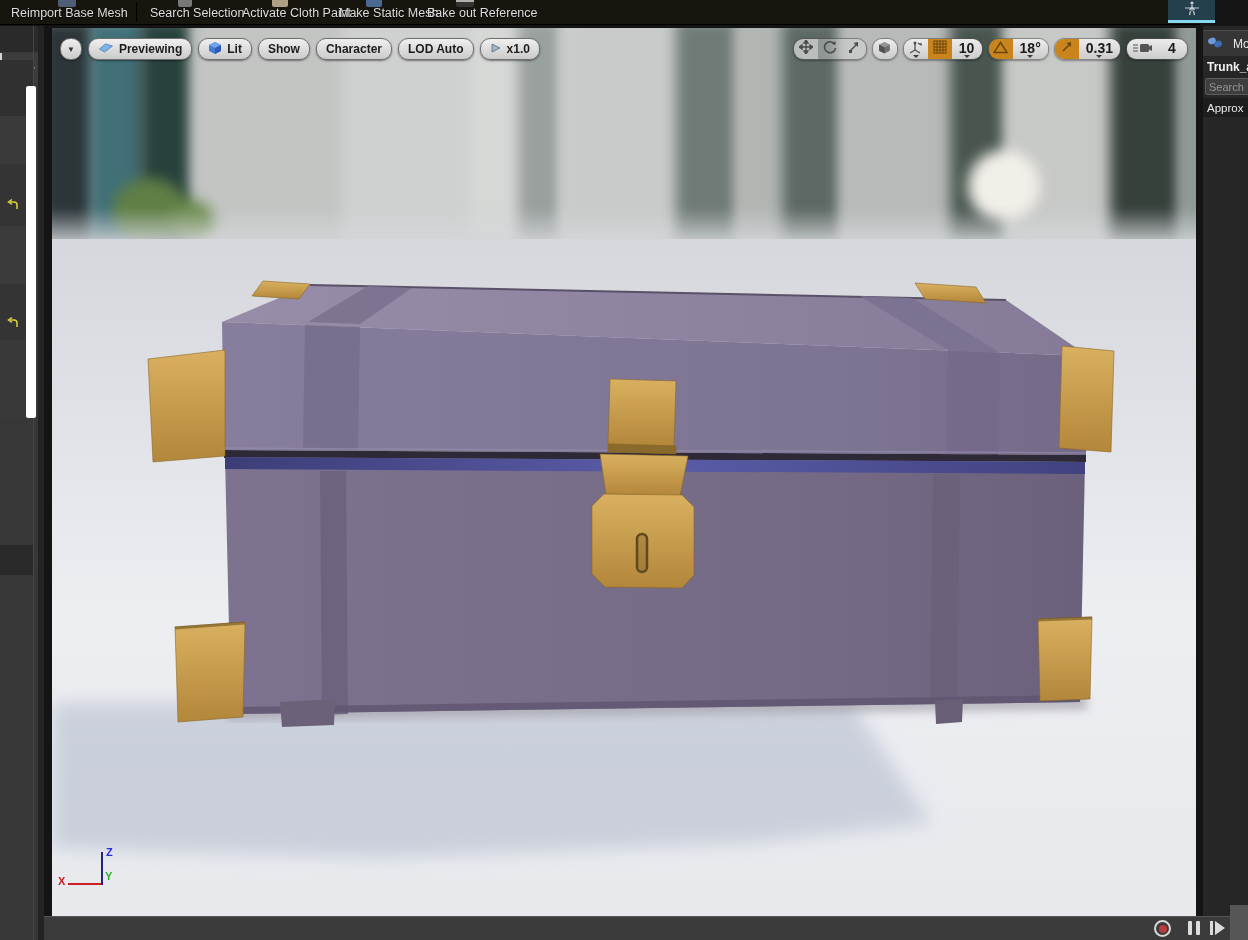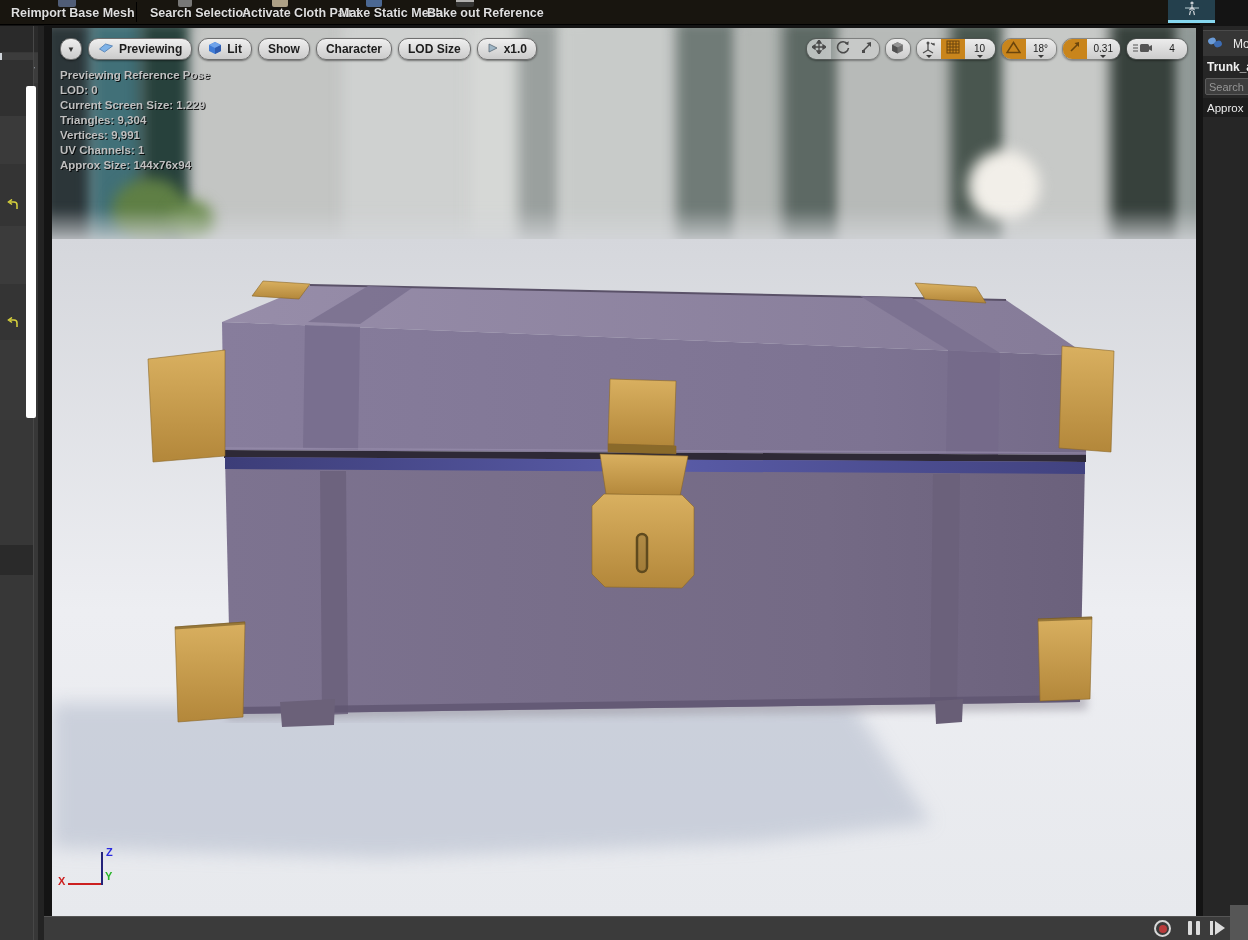--- a/index.html
+++ b/index.html
@@ -1,21 +1,21 @@
 <!DOCTYPE html>
 <html><head>
 <meta charset="utf-8">
 <style>
   html,body{margin:0;padding:0;background:#111;}
   *{box-sizing:border-box;}
   #root{position:relative;width:1248px;height:940px;background:#141414;overflow:hidden;
         font-family:"Liberation Sans",sans-serif;-webkit-font-smoothing:antialiased;}
 
   
-  .top-toolbar{position:absolute;left:0;top:0;width:1200px;height:25px;background:#18150f;border-bottom:1px solid #000;font-weight:bold;}
+  .top-toolbar{position:absolute;left:0;top:0;width:1200px;height:25px;background:#18150f;border-bottom:1px solid #000;}
   .tt-item{position:absolute;top:6px;font-size:12.5px;color:#dedede;text-shadow:0 1px 1px #000;cursor:default;white-space:nowrap;}
   .tt-sep{position:absolute;top:2px;width:1px;height:20px;background:#2e2e2e;border-left:1px solid #000;}
   .tt-frag{position:absolute;top:0;height:7px;border-radius:0 0 2px 2px;opacity:.85;}
   .tt-tab{position:absolute;left:1168px;top:0;width:47px;height:23px;background:#24404d;border-bottom:3px solid #86d7ef;display:flex;align-items:center;justify-content:center;}
 
   
   .left-sidebar{position:absolute;left:0;top:26px;width:44px;height:914px;background:#373737;}
   .sb-strip{position:absolute;right:0;top:0;width:6px;height:100%;background:#232323;}
   .sb-vline{position:absolute;left:33px;top:0;width:1px;height:100%;background:#474747;}
   .sb-head{position:absolute;left:0;top:0;width:38px;height:26px;background:#2a2a2a;}
@@ -38,21 +38,21 @@
   .vp-btn{height:22px;border-radius:10px;background:linear-gradient(#efefef,#cbcbcb);border:1px solid #6f6f6f;
           display:flex;align-items:center;gap:5px;padding:0 9px;font-size:12px;font-weight:bold;color:#1c1c1c;
           box-shadow:0 1px 2px rgba(0,0,0,.45);white-space:nowrap;}
   .vp-btn.sm{padding:0 6px;}
   .vp-right{margin-left:auto;display:flex;align-items:center;gap:5px;}
   .tool-group{display:flex;height:22px;border-radius:10px;overflow:hidden;border:1px solid rgba(80,80,80,.55);box-shadow:0 1px 2px rgba(0,0,0,.35);}
   .tg-cell{width:24px;display:flex;align-items:center;justify-content:center;position:relative;background:rgba(225,225,225,.38);}
   .tg-cell.lit{background:rgba(248,248,248,.6);}
   .tg-cell.solid{background:linear-gradient(#ececec,#cccccc);}
   .tg-cell.orange{background:#c9851c;}
-  .tg-num{min-width:30px;padding:0 7px 2px 7px;background:linear-gradient(#ececec,#cccccc);font-size:10px;font-weight:normal;color:#1b1b1b;display:flex;align-items:center;justify-content:center;position:relative;}
+  .tg-num{min-width:30px;padding:0 7px 2px 7px;background:linear-gradient(#ececec,#cccccc);font-size:14px;font-weight:bold;color:#1b1b1b;display:flex;align-items:center;justify-content:center;position:relative;}
   .mini-caret{position:absolute;bottom:1px;left:50%;transform:translateX(-50%);width:0;height:0;border-left:3px solid transparent;border-right:3px solid transparent;border-top:3px solid #3a3a3a;}
 
   
   .stats{position:absolute;left:8px;top:40px;}
   .stat-line{font-size:11.5px;font-weight:bold;color:#bfbfbf;line-height:15px;text-shadow:1px 1px 0 rgba(0,0,0,.85);}
 
   
   .axis{position:absolute;left:0;top:0;}
   .ax-xline{position:absolute;left:16px;top:855px;width:34px;height:2px;background:#cc2020;}
   .ax-zline{position:absolute;left:49px;top:824px;width:2px;height:33px;background:#23237a;}
@@ -269,21 +269,21 @@
         </span>
         <span>Lit</span>
       </div>
       <div class="vp-btn">
         <span>Show</span>
       </div>
       <div class="vp-btn">
         <span>Character</span>
       </div>
       <div class="vp-btn">
-        <span>LOD Size</span>
+        <span>LOD Auto</span>
       </div>
       <div class="vp-btn">
         <span>
           <svg width="12" height="12" viewBox="0 0 12 12">
               <path d="M2 2 L10 6 L2 10 Z" fill="#9fb6c6" stroke="#5b6b77" stroke-width="0.8"></path>
             </svg>
         </span>
         <span>x1.0</span>
       </div>
 
@@ -406,29 +406,20 @@
                 </svg>
             </span>
           </div>
           <div class="tg-num">
             <span>4</span>
           </div>
         </div>
       </div>
     </div>
 
-    <div class="stats">
-      <div class="stat-line">Previewing Reference Pose</div>
-      <div class="stat-line">LOD: 0</div>
-      <div class="stat-line">Current Screen Size: 1.229</div>
-      <div class="stat-line">Triangles: 9,304</div>
-      <div class="stat-line">Vertices: 9,991</div>
-      <div class="stat-line">UV Channels: 1</div>
-      <div class="stat-line">Approx Size: 144x76x94</div>
-    </div>
 
     <div class="axis">
       <div class="ax-xline"></div>
       <div class="ax-zline"></div>
       <span class="ax-lbl ax-z">Z</span>
       <span class="ax-lbl ax-y">Y</span>
       <span class="ax-lbl ax-x">X</span>
     </div>
   </div>
 

